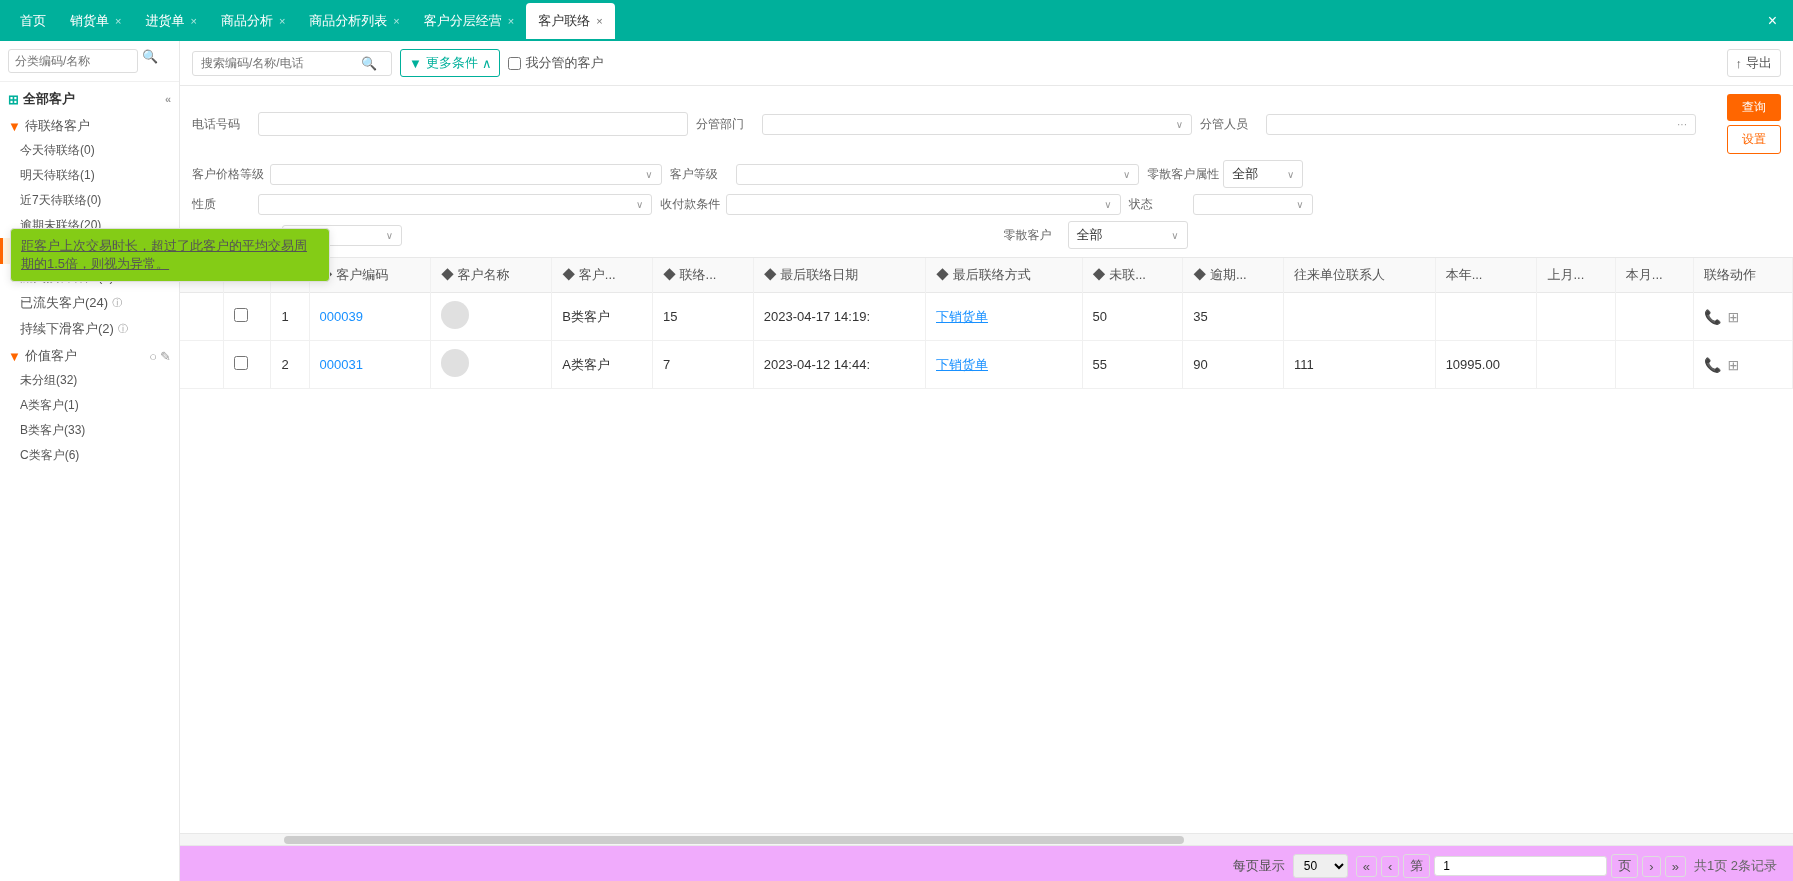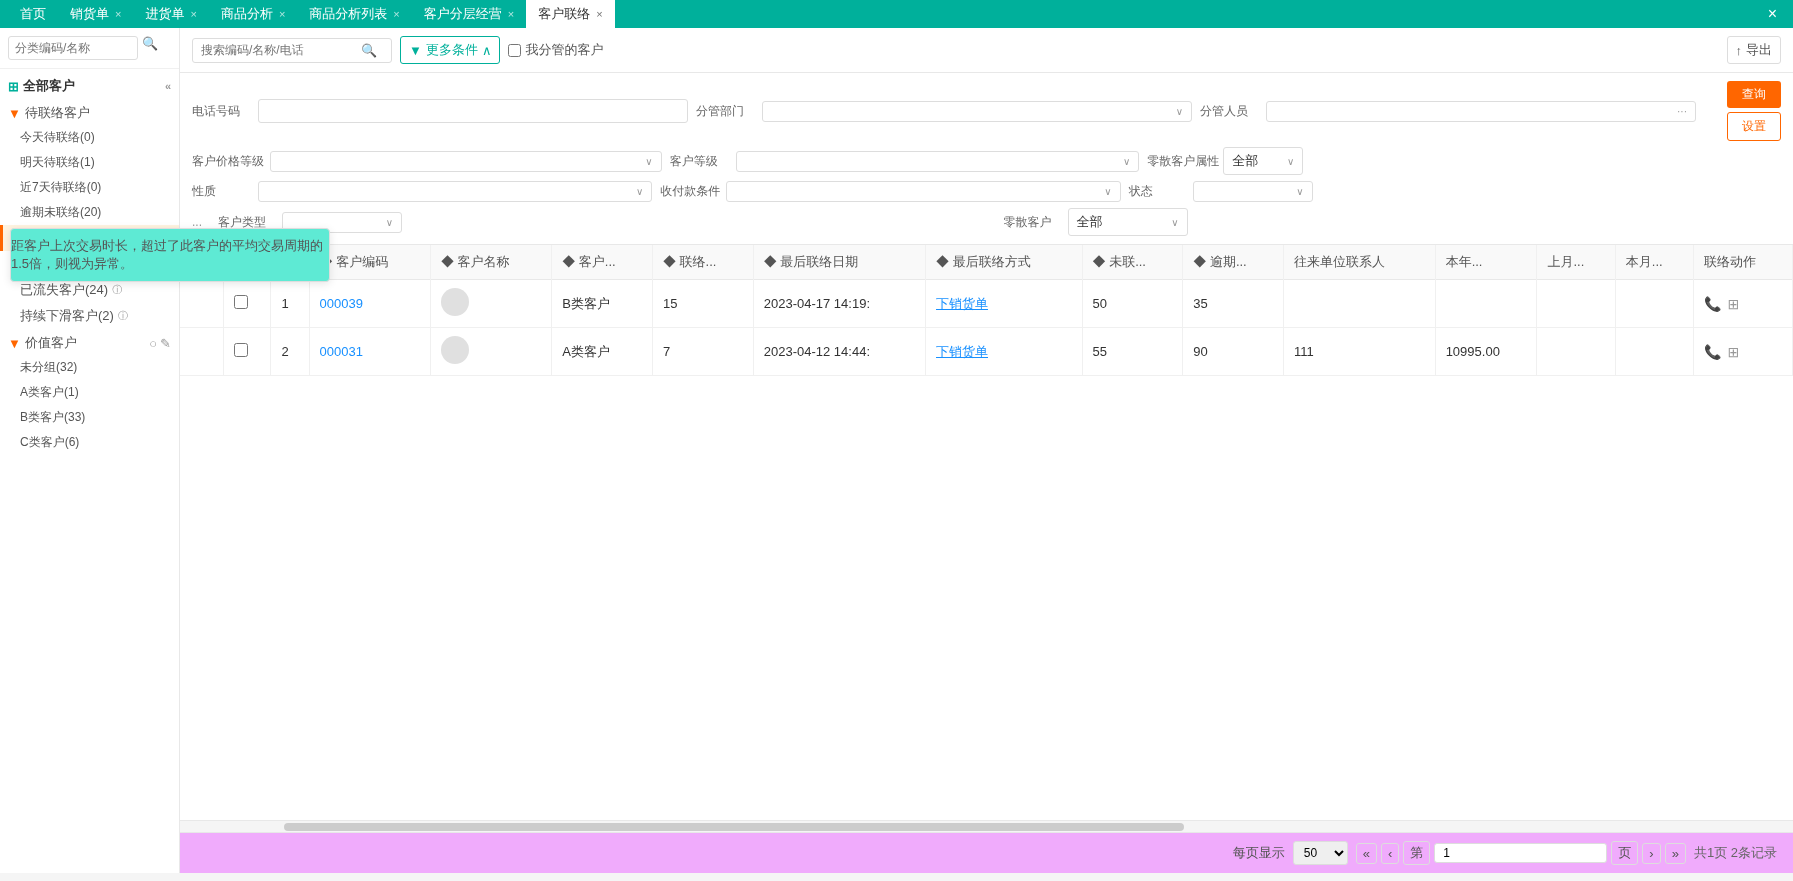--- a/index.html
+++ b/index.html
@@ -3,21 +3,21 @@
   <meta charset="utf-8">
   <style>
     * { box-sizing: border-box; margin: 0; padding: 0; font-family: 'Microsoft YaHei', Arial, sans-serif; font-size: 13px; }
     body { background: #f5f5f5; overflow: hidden; }
 
     
     .top-nav {
       display: flex;
       align-items: center;
       background: #00b09b;
-      height: 28px;
+      height: 41px;
       padding: 0 8px;
       color: white;
       position: relative;
       text-align: right;
     }
     .top-nav .nav-item {
       padding: 0 12px;
       height: 36px;
       display: flex;
       align-items: center;
@@ -128,29 +128,30 @@
       font-size: 12px;
     }
     .sidebar-value-group .arrow { margin-right: 4px; color: #f60; }
     .sidebar-value-group .edit-icons { margin-left: auto; display: flex; gap: 3px; color: #999; }
 
     
     .tooltip-box {
       position: absolute;
       top: 228px;
       left: 10px;
-      background: #5eead4;
+      background: #84cc16;
       border: 1px solid #ddd;
       border-radius: 4px;
-      padding: 8px 0;
+      padding: 8px 10px;
       font-size: 12px;
       color: #555;
       max-width: 320px;
       z-index: 100;
       box-shadow: 0 2px 8px rgba(0,0,0,0.1);
+      text-decoration: underline;
     }
 
     
     .content-area {
       flex: 1;
       display: flex;
       flex-direction: column;
       overflow: hidden;
     }
 

